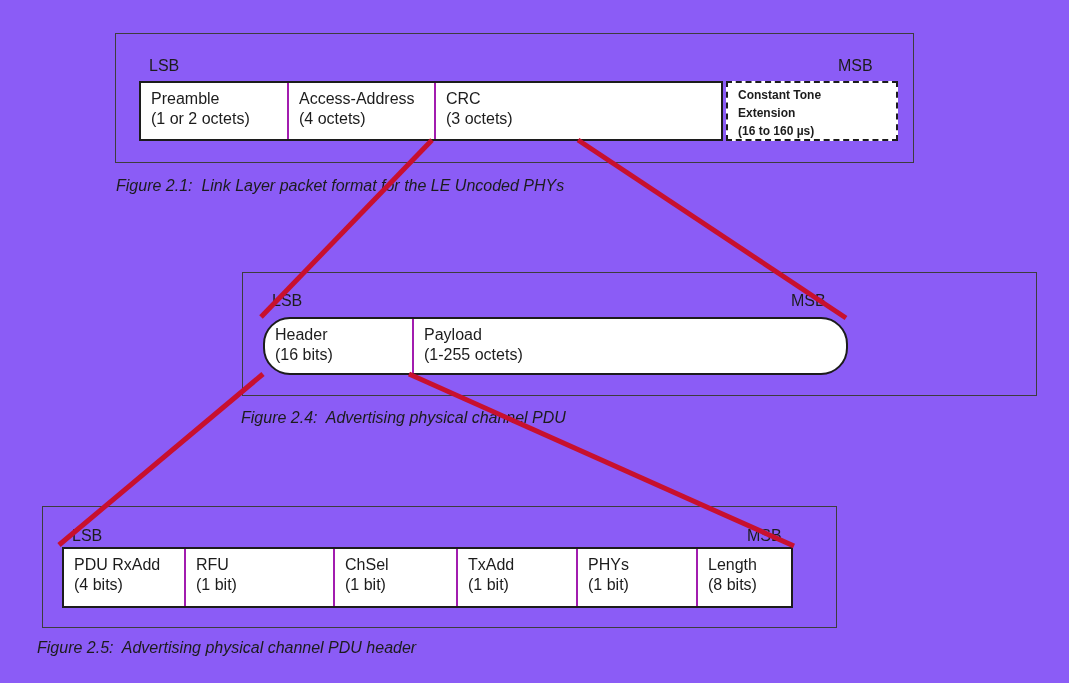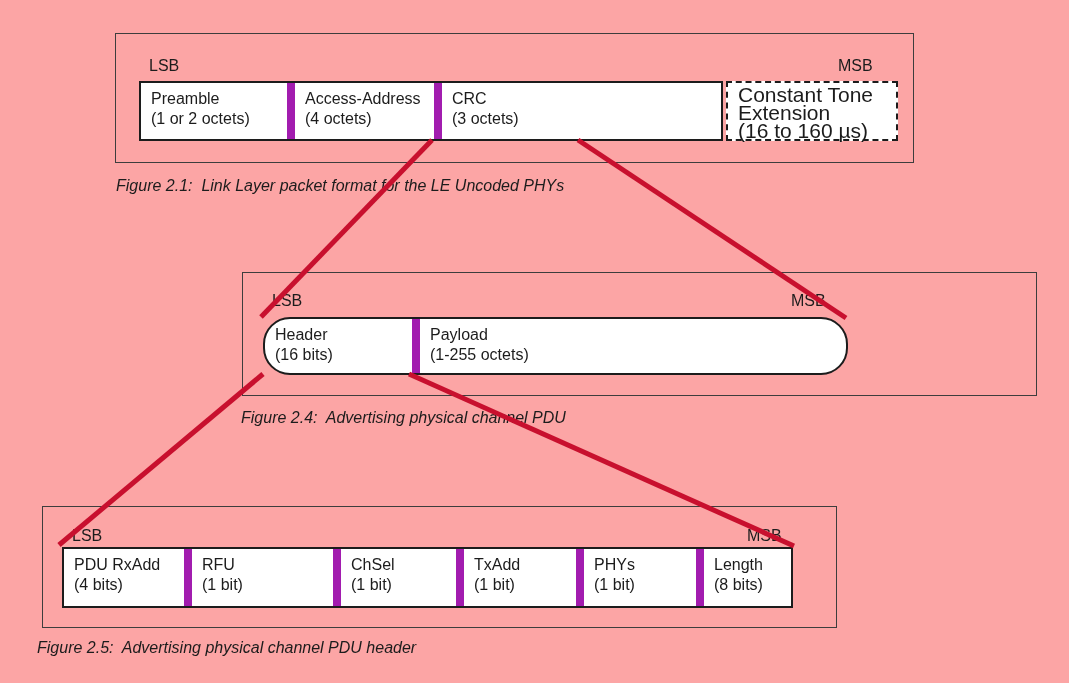--- a/index.html
+++ b/index.html
@@ -1,20 +1,20 @@
 <!DOCTYPE html>
 <html><head>
 <meta charset="utf-8">
 <style>
   html, body { margin: 0; padding: 0; background: #ffffff; }
   .screen {
     position: relative;
     width: 1069px;
     height: 683px;
-    background: #fca5a5;
+    background: #8b5cf6;
     font-family: "Liberation Sans", "DejaVu Sans", sans-serif;
     color: #1c1c1c;
     overflow: hidden;
   }
   .outer-box {
     position: absolute;
     border: 1.5px solid #3d3d3d;
     box-sizing: border-box;
     background: transparent;
   }
@@ -33,31 +33,32 @@
     background: #ffffff;
   }
   .cell {
     box-sizing: border-box;
     padding: 6px 16px 0 10px;
     font-size: 16px;
     line-height: 20px;
     overflow: hidden;
     white-space: nowrap;
   }
-  .cell + .cell { border-left: 8px solid #a21caf; }
+  .cell + .cell { border-left: 2px solid #a21caf; }
   .cell-title, .cell-sub { white-space: nowrap; }
   .dashed-box {
     position: absolute;
     border: 2px dashed #1c1c1c;
     box-sizing: border-box;
     padding: 3px 2px 0 10px;
-    font-size: 21px;
+    font-size: 12px;
     line-height: 18px;
     background: #ffffff;
     white-space: nowrap;
+    font-weight: bold;
   }
   .caption {
     position: absolute;
     font-size: 16px;
     font-style: italic;
     color: #1c1c1c;
     white-space: pre;
   }
   .connectors {
     position: absolute;

